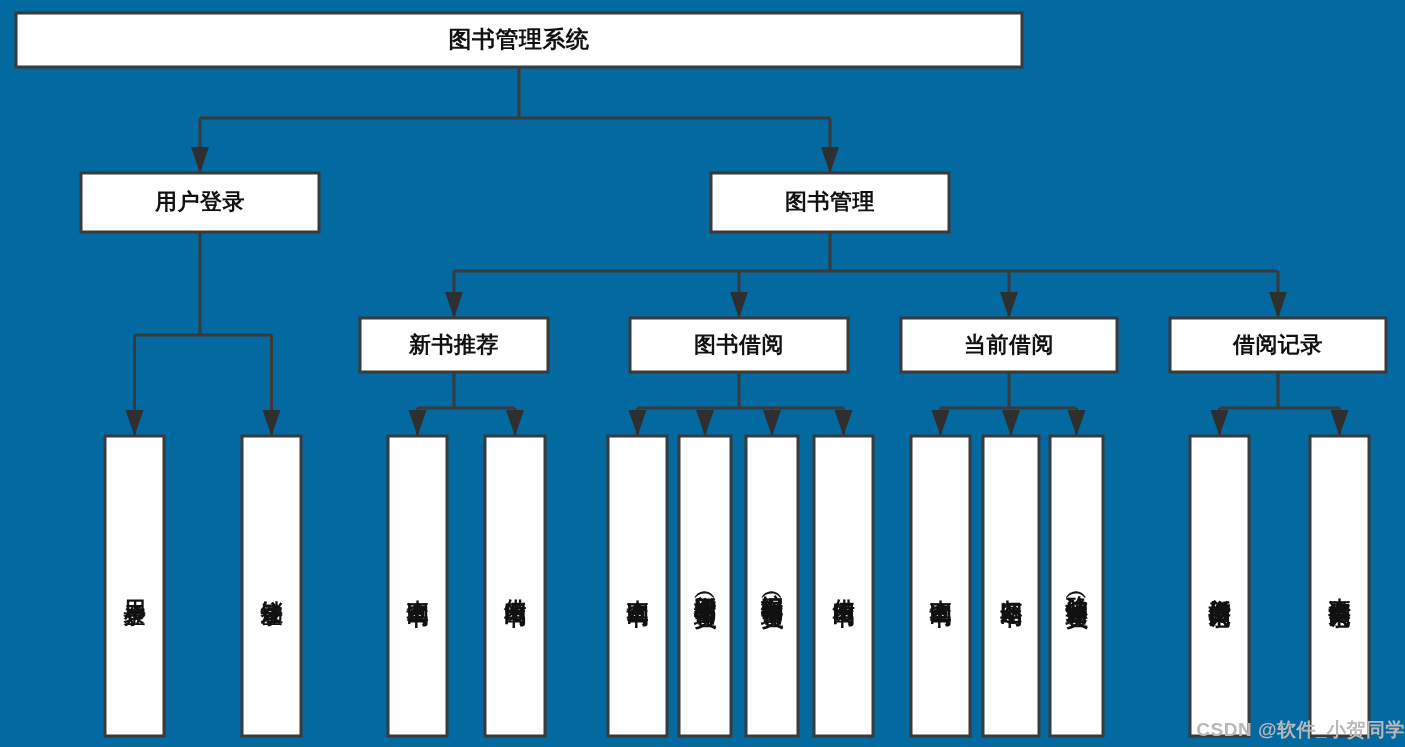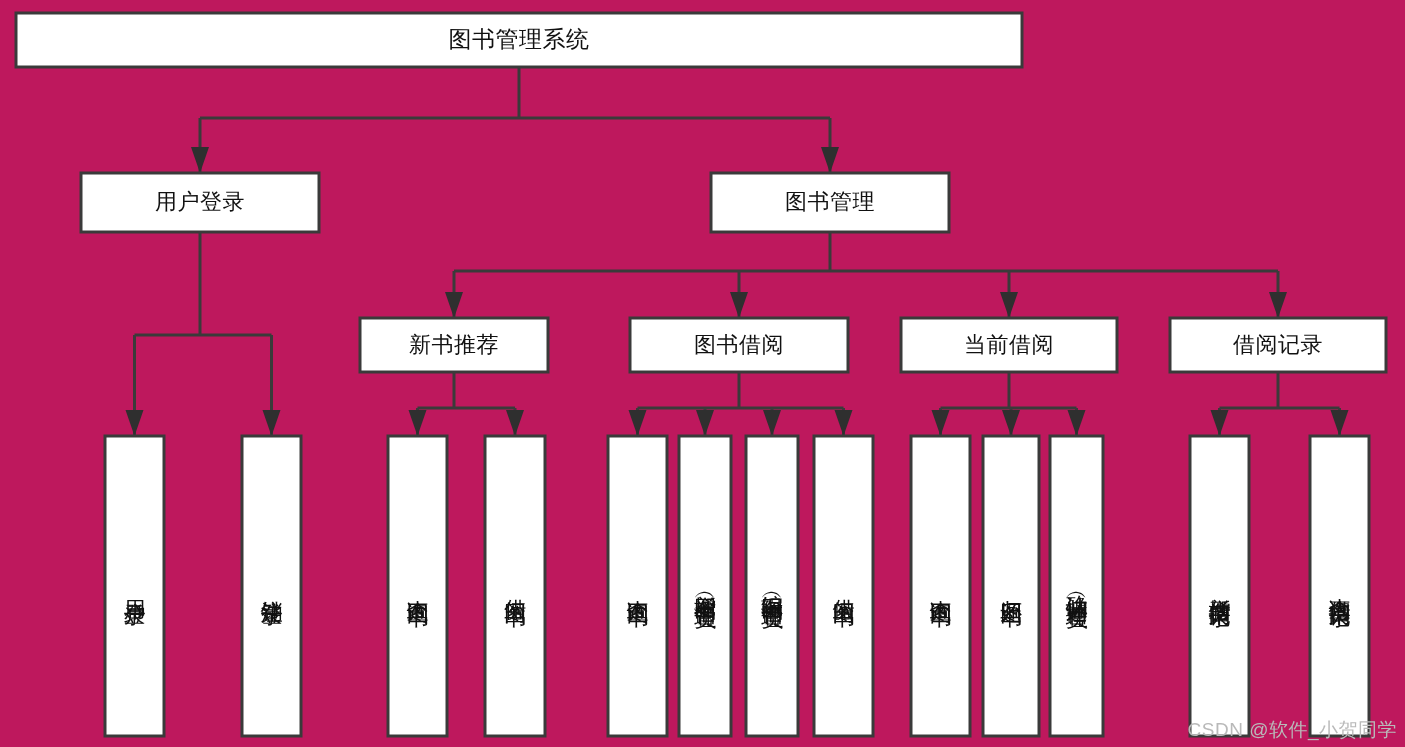--- a/index.html
+++ b/index.html
@@ -7,22 +7,23 @@
     padding: 0;
     background: #ffffff;
   }
   body {
     font-family: "Liberation Sans", "DejaVu Sans", sans-serif;
   }
   #diagram-root {
     position: relative;
     width: 1405px;
     height: 747px;
-    background: #be185d;
+    background: #0369a1;
     overflow: hidden;
+    font-weight: bold;
   }
   svg#diagram-canvas {
     position: absolute;
     left: 0;
     top: 0;
     width: 1405px;
     height: 747px;
     display: block;
   }
   .node-box {
@@ -66,21 +67,21 @@
     font-family: "Liberation Sans", "DejaVu Sans", sans-serif;
     font-size: 22px;
     line-height: 1.12;
     color: #111111;
     letter-spacing: 2px;
     white-space: nowrap;
     pointer-events: none;
   }
   .watermark {
     position: absolute;
-    right: 8px;
+    right: 0;
     bottom: 4px;
     font-family: "Liberation Sans", "DejaVu Sans", sans-serif;
     font-size: 19px;
     color: #b9b9b9;
     letter-spacing: 0.5px;
     white-space: nowrap;
   }
 </style>
 </head>
 <body>

